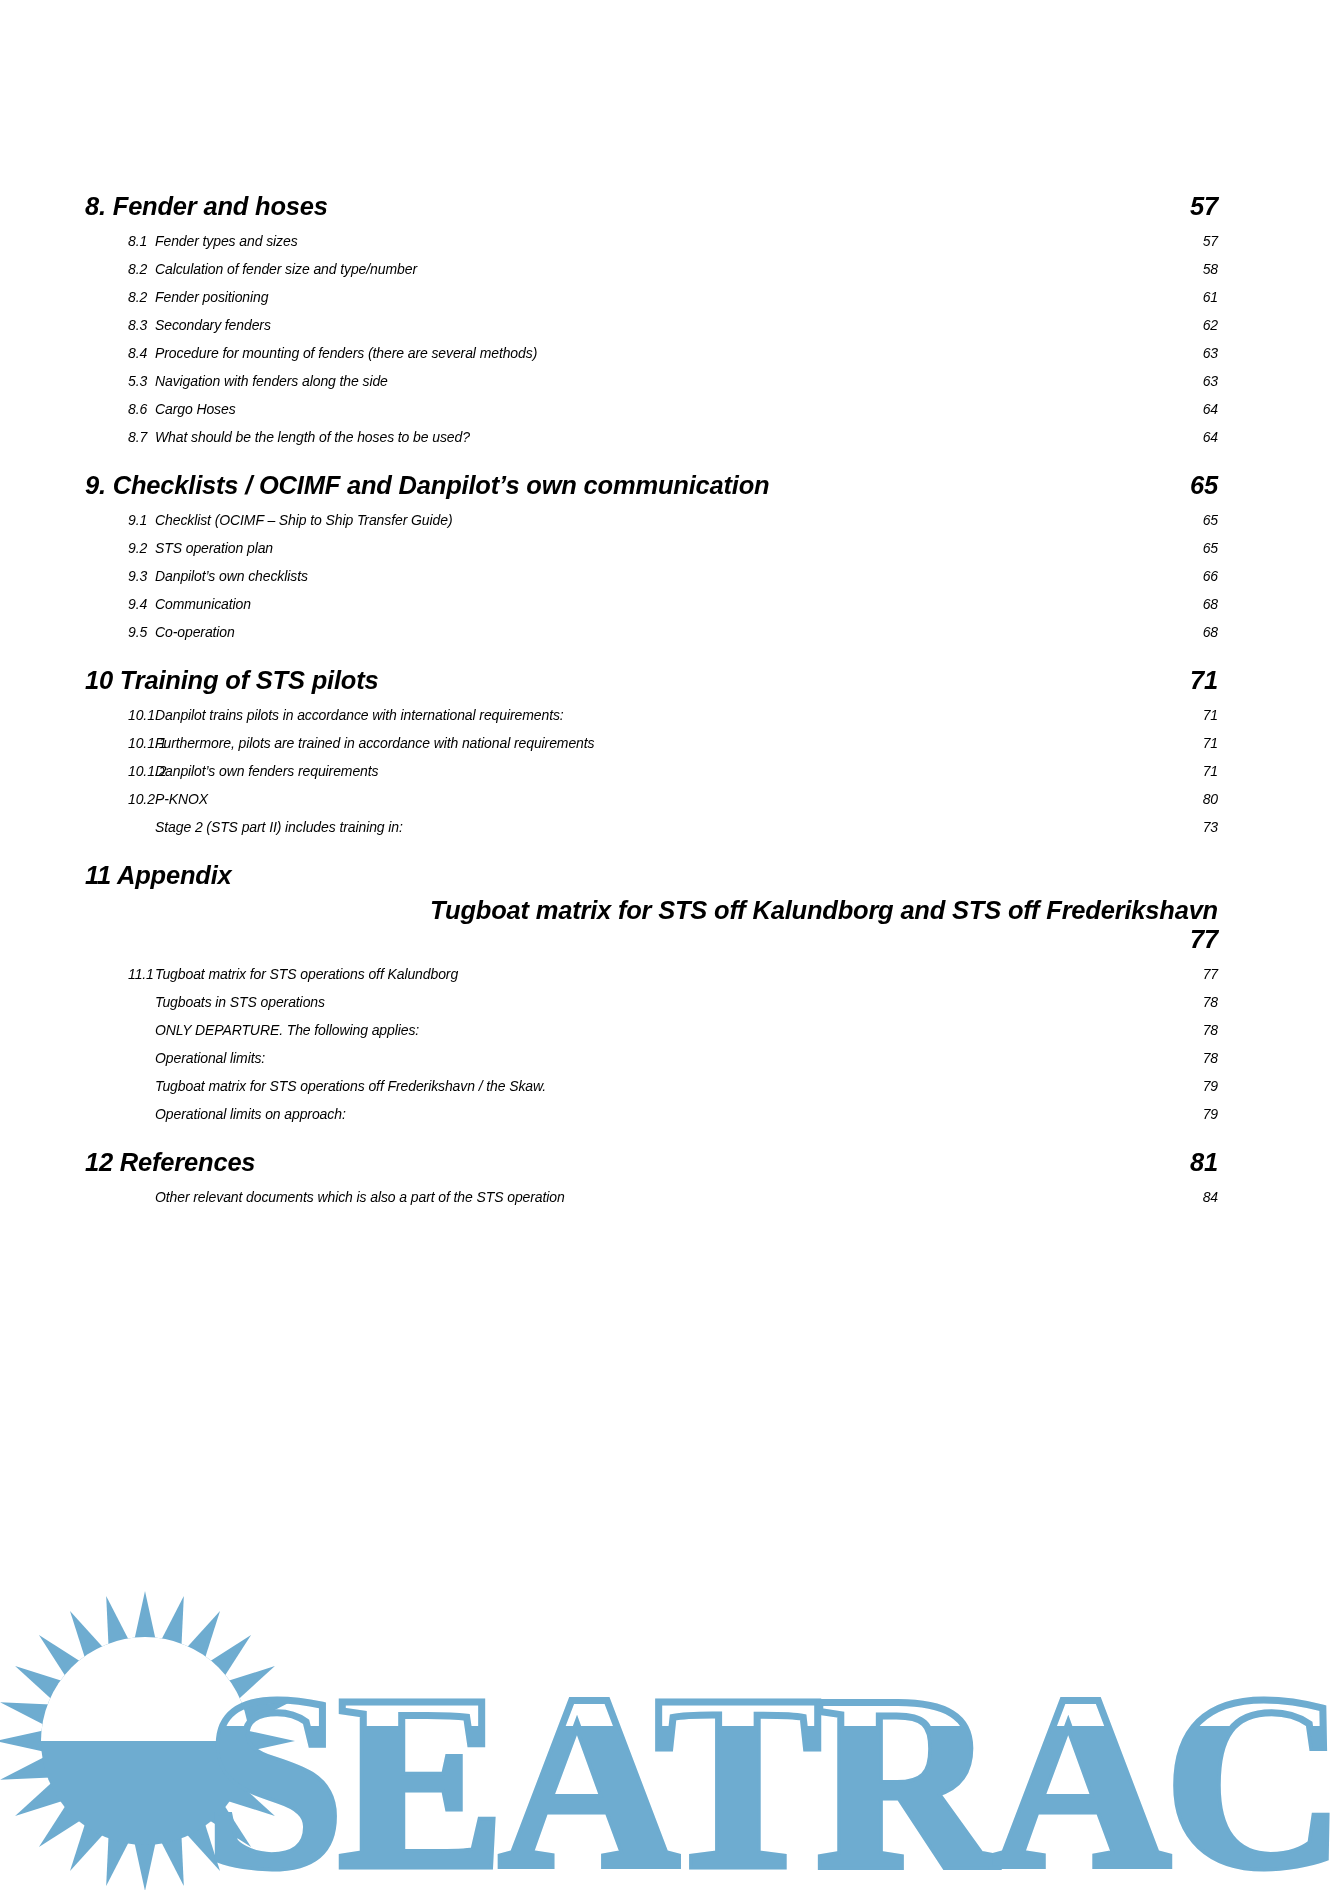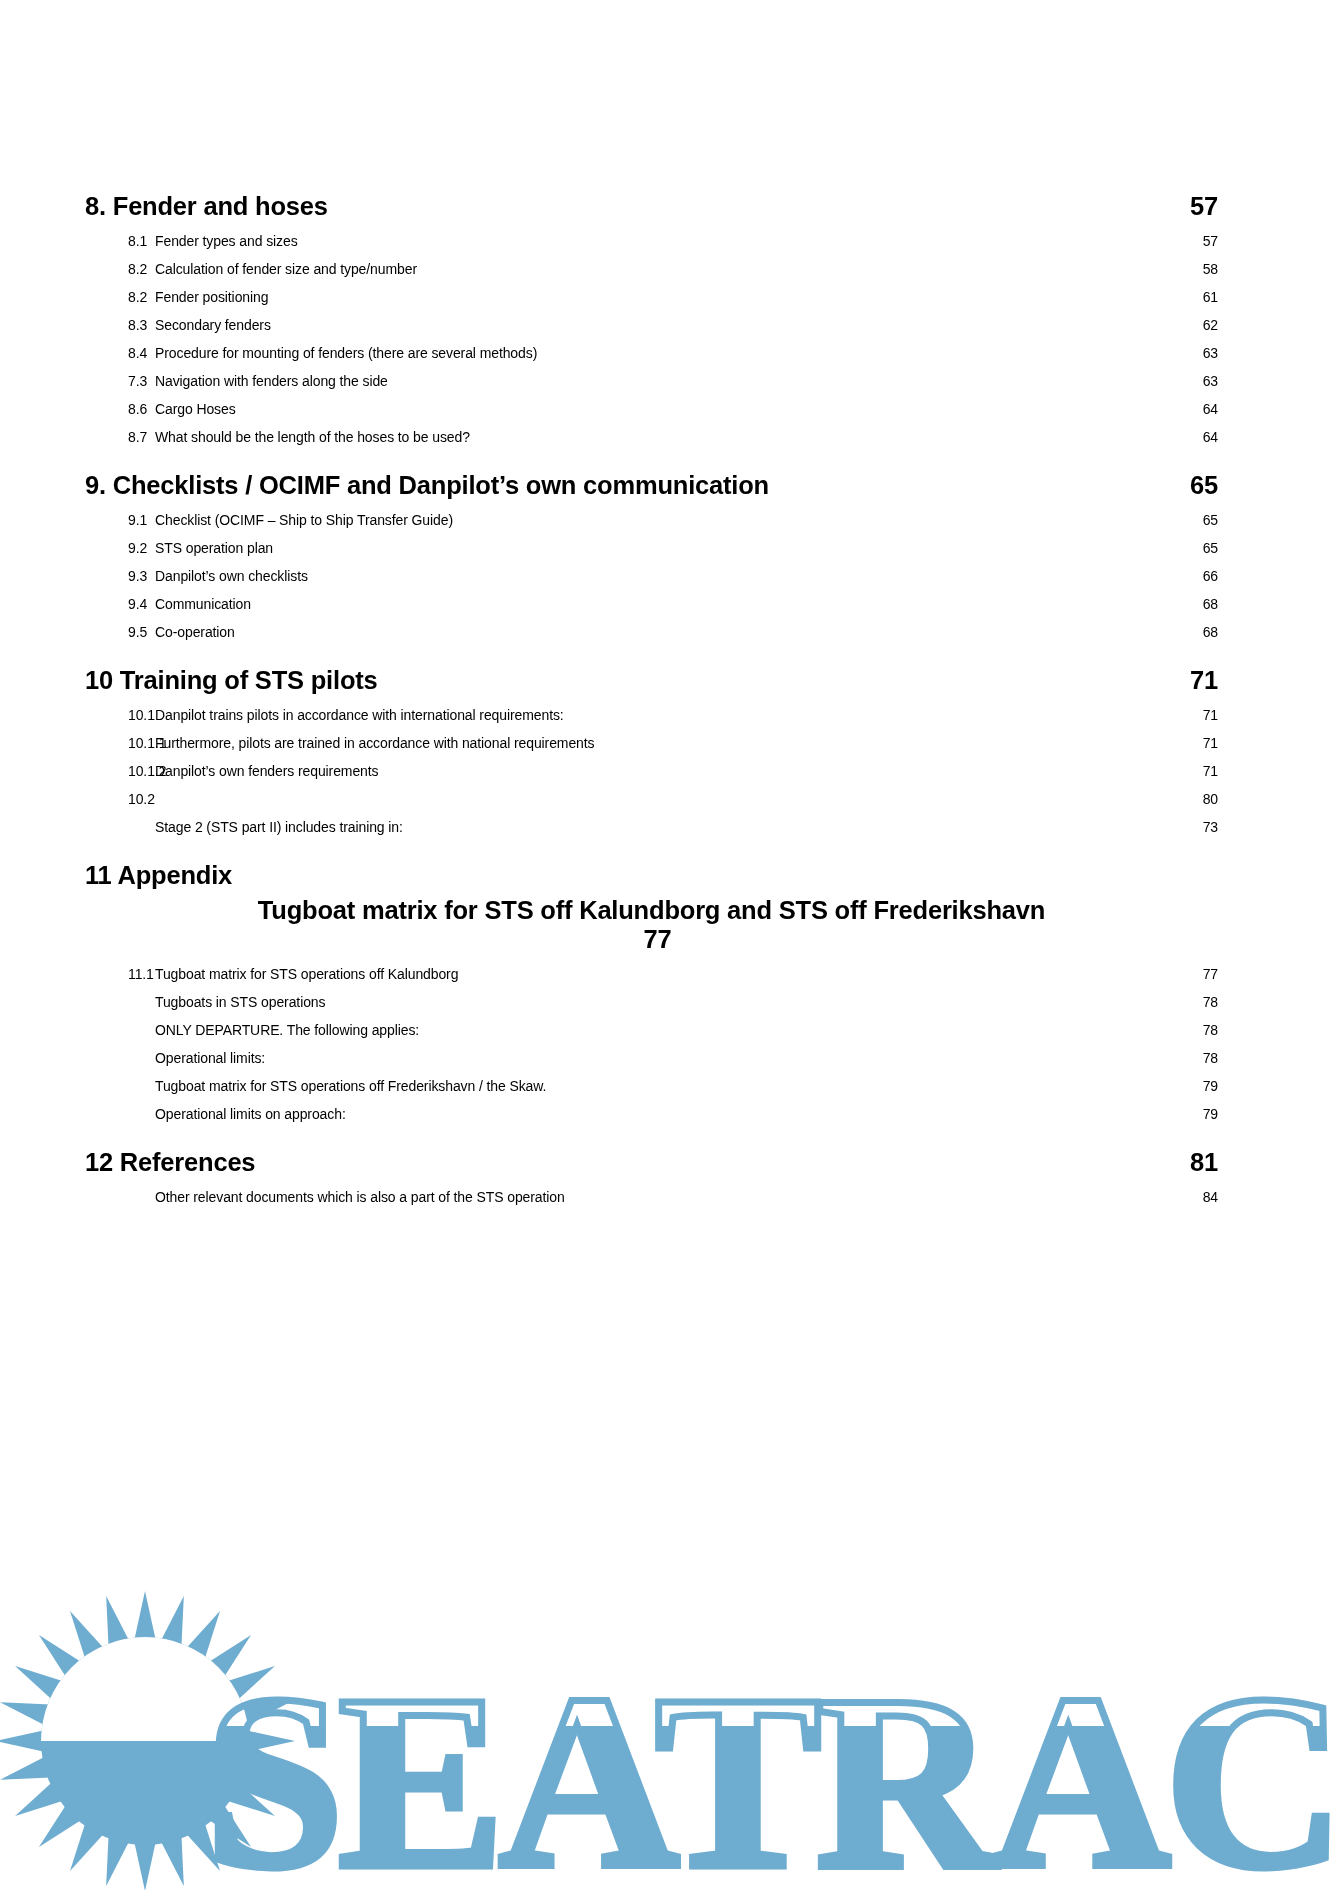--- a/index.html
+++ b/index.html
@@ -20,23 +20,24 @@
   
   #toc {
     position: absolute;
     left: 85px;
     top: 172px;
     width: 1133px;
   }
 
   .toc-row {
     display: flex;
-    align-items: center;
+    align-items: flex-end;
     width: 100%;
     white-space: nowrap;
+    font-style: italic;
   }
 
   
   .toc-row.chapter {
     font-size: 25.5px;
     font-weight: bold;
     letter-spacing: -0.2px;
     margin-top: 20px;
     margin-bottom: 6px;
   }
@@ -141,21 +142,21 @@
       <span class="r-fill"></span>
       <span class="r-page">62</span>
     </div>
     <div class="toc-row sub">
       <span class="r-num">8.4</span>
       <span class="r-title">Procedure for mounting of fenders (there are several methods)</span>
       <span class="r-fill"></span>
       <span class="r-page">63</span>
     </div>
     <div class="toc-row sub">
-      <span class="r-num">7.3</span>
+      <span class="r-num">5.3</span>
       <span class="r-title">Navigation with fenders along the side</span>
       <span class="r-fill"></span>
       <span class="r-page">63</span>
     </div>
     <div class="toc-row sub">
       <span class="r-num">8.6</span>
       <span class="r-title">Cargo Hoses</span>
       <span class="r-fill"></span>
       <span class="r-page">64</span>
     </div>
@@ -218,20 +219,21 @@
       <span class="r-page">71</span>
     </div>
     <div class="toc-row sub">
       <span class="r-num">10.1.2</span>
       <span class="r-title">Danpilot’s own fenders requirements</span>
       <span class="r-fill"></span>
       <span class="r-page">71</span>
     </div>
     <div class="toc-row sub">
       <span class="r-num">10.2</span>
+      <span class="r-title">P-KNOX</span>
       <span class="r-fill"></span>
       <span class="r-page">80</span>
     </div>
     <div class="toc-row sub noNum">
       <span class="r-num"></span>
       <span class="r-title">Stage 2 (STS part II) includes training in:</span>
       <span class="r-fill"></span>
       <span class="r-page">73</span>
     </div>
     <div class="toc-row chapter">

